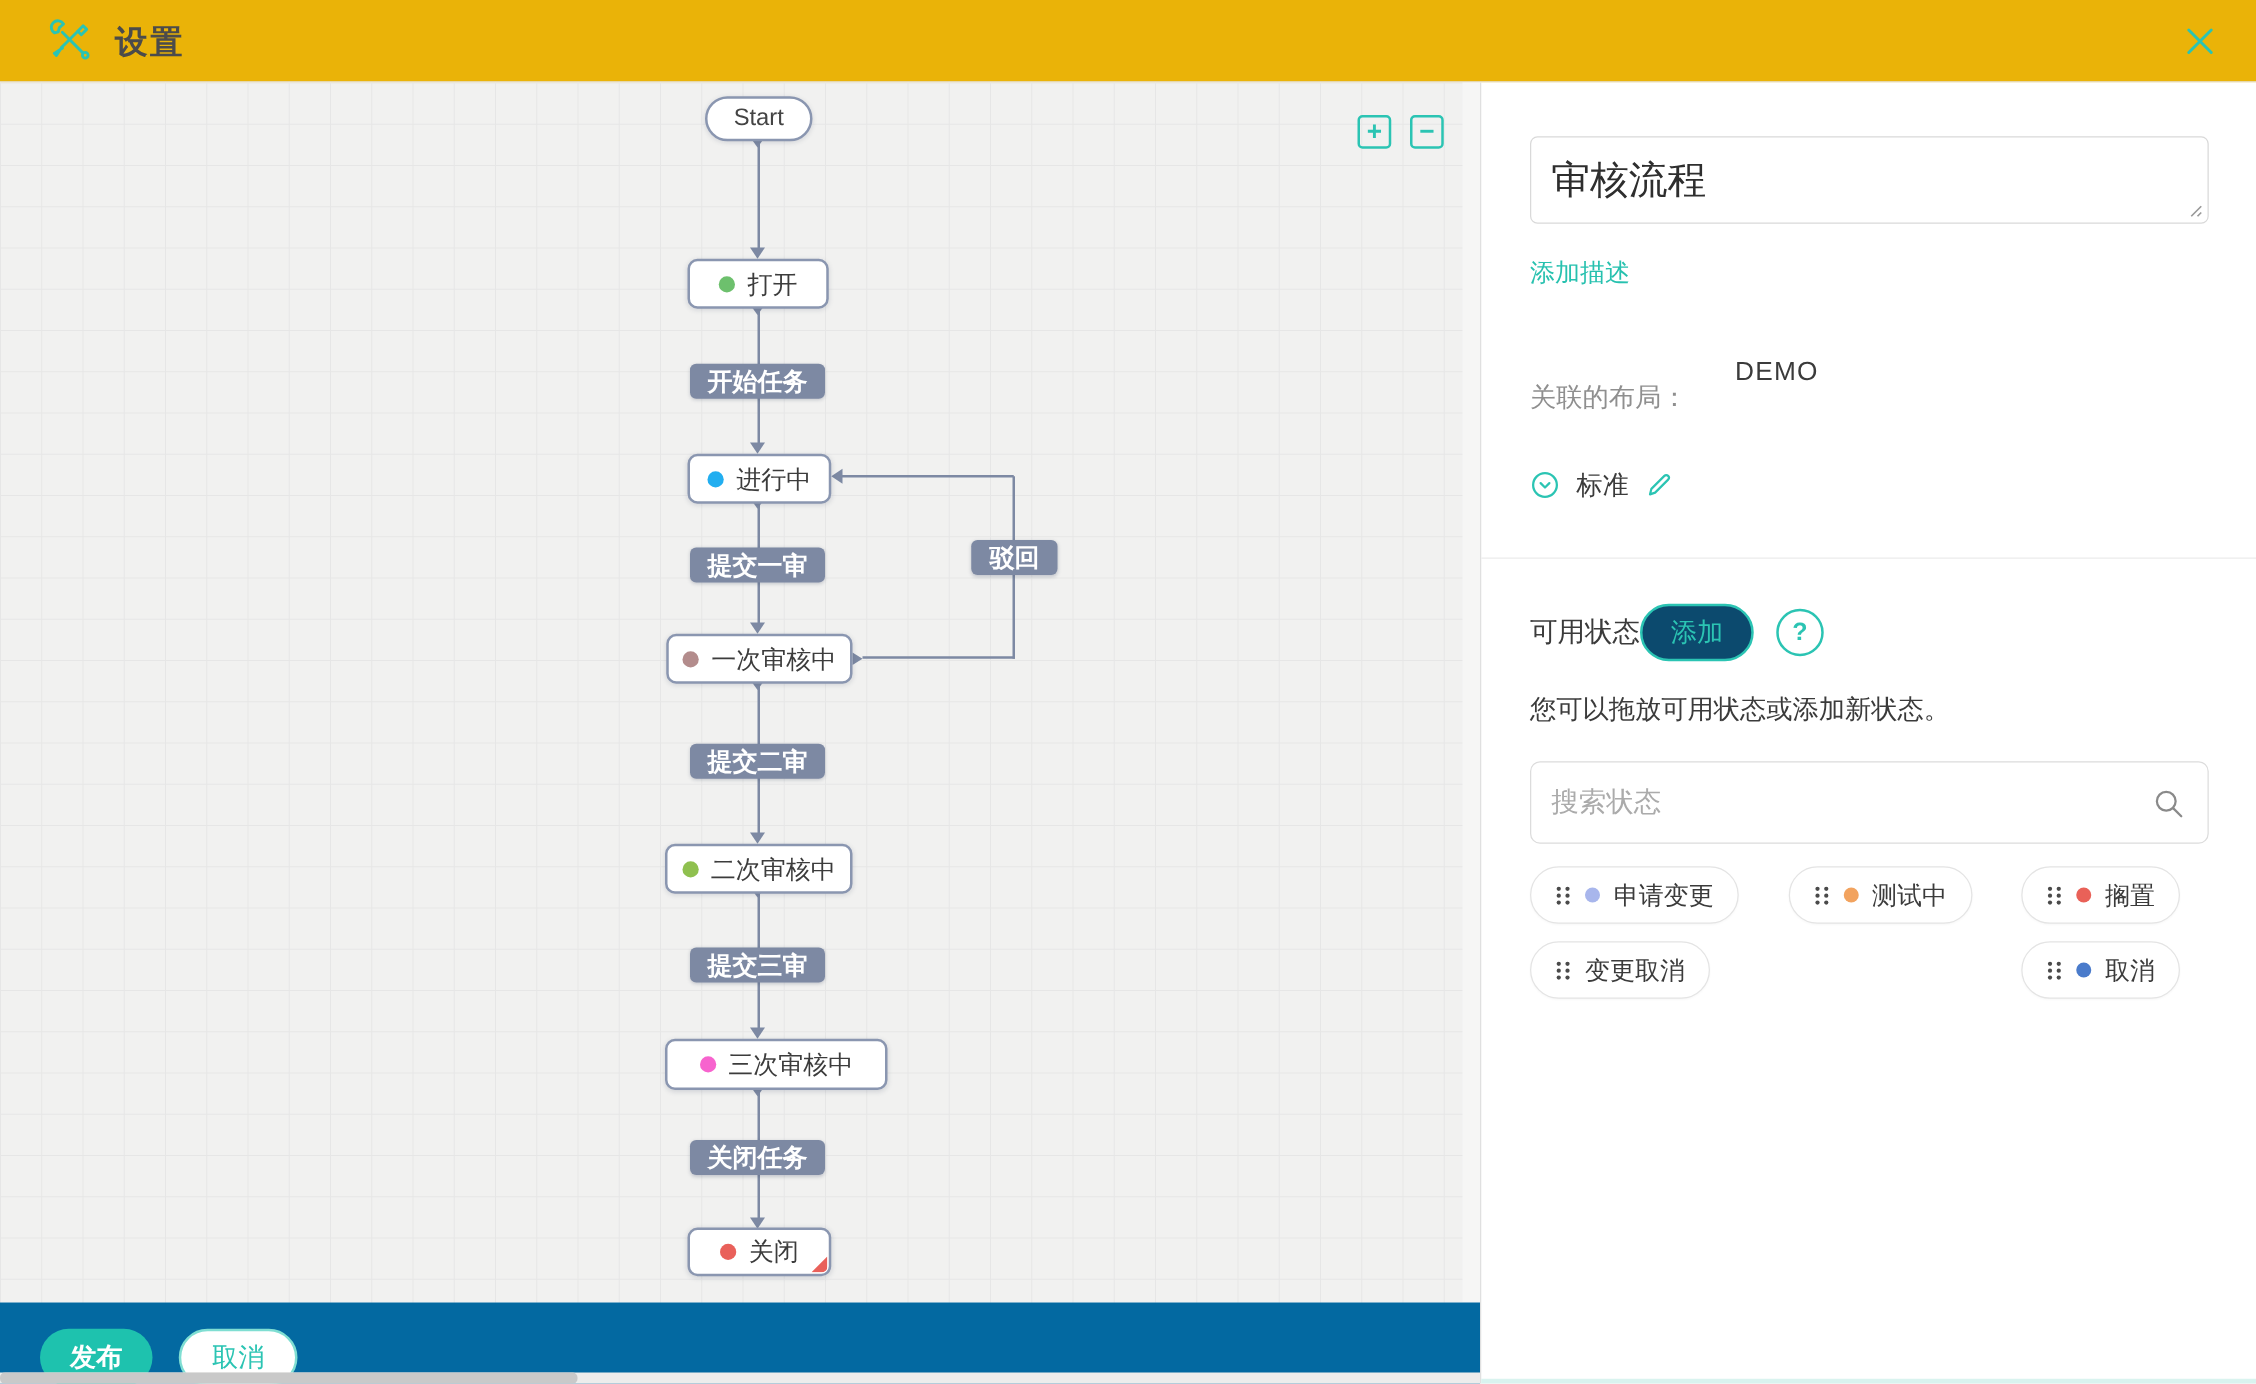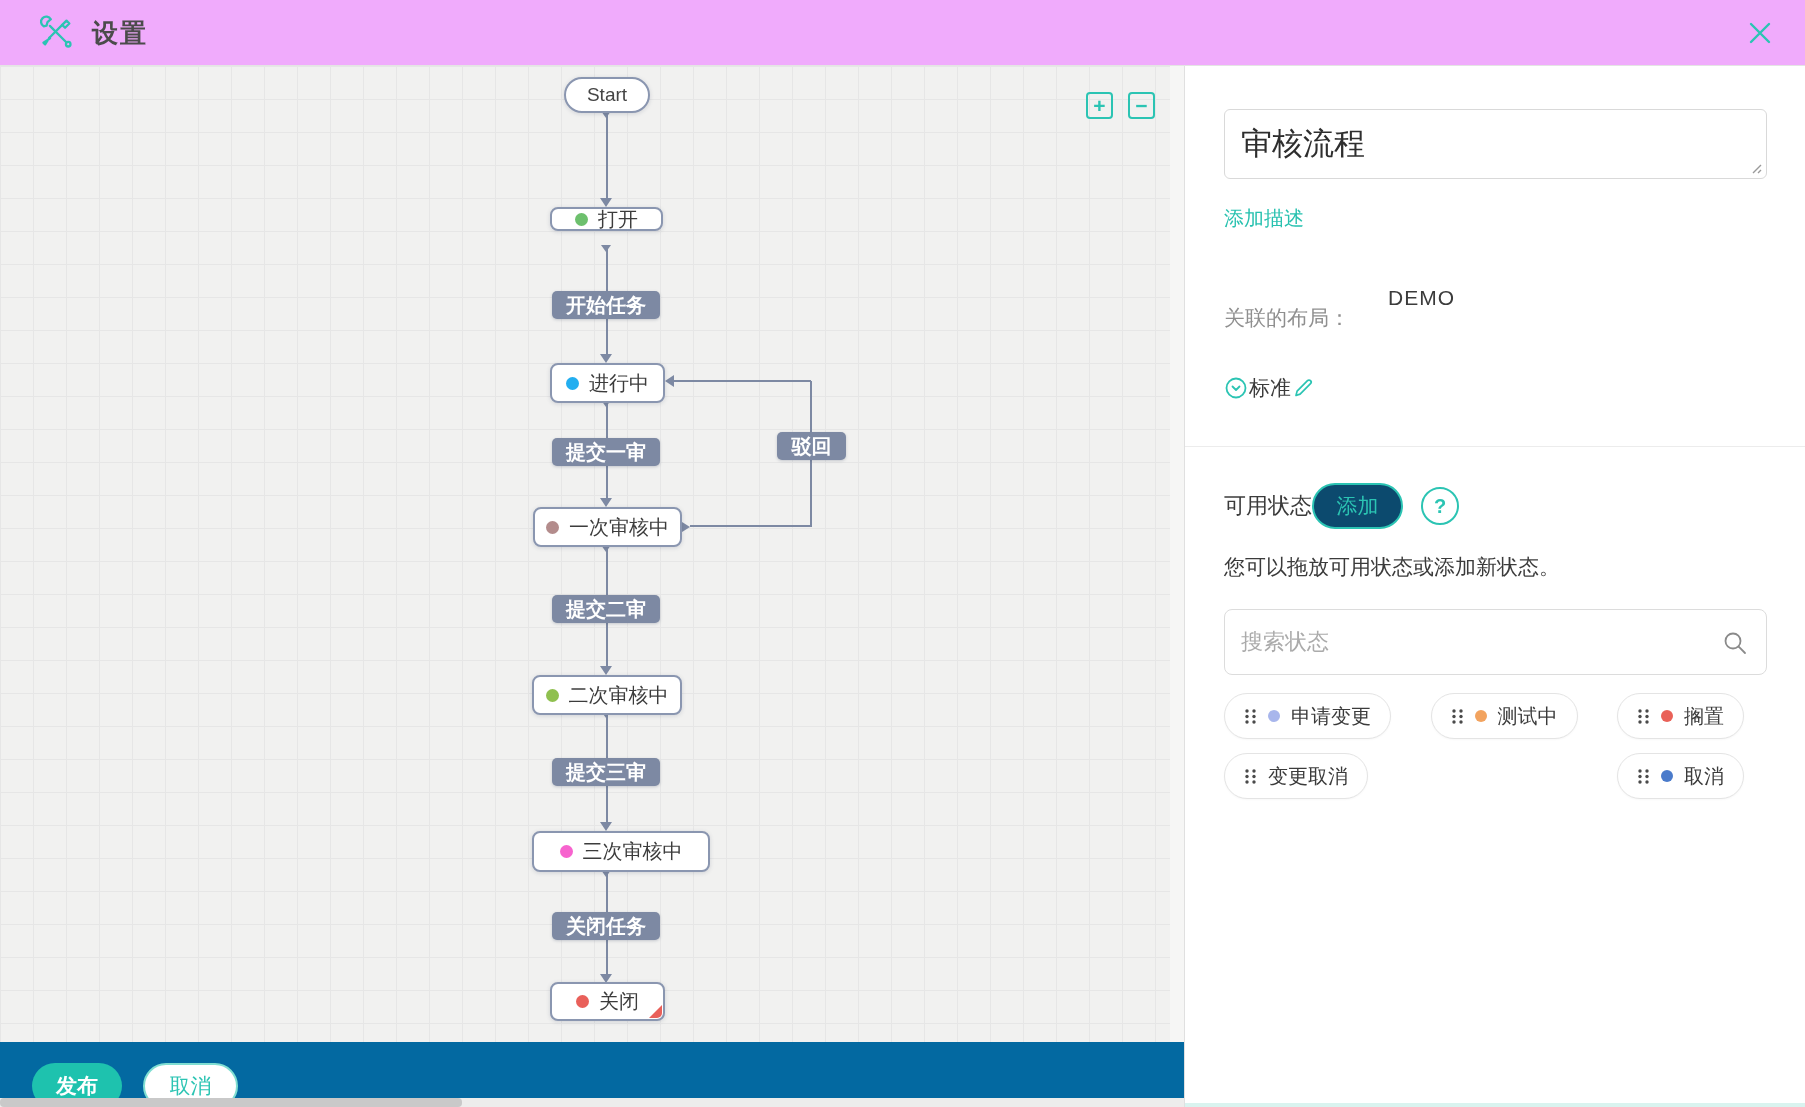--- a/index.html
+++ b/index.html
@@ -1,21 +1,21 @@
 <!DOCTYPE html>
 <html><head>
 <meta charset="utf-8">
 <style>
   * { margin:0; padding:0; box-sizing:border-box; }
   html,body { background:#ddd; }
   body { font-family:"Liberation Sans","DejaVu Sans",sans-serif; }
   .app { position:relative; width:1805px; height:1107px; background:#fff; overflow:hidden; }
 
   
-  .header { position:absolute; left:0; top:0; width:1805px; height:66px; background:#f0abfc; border-bottom:1px solid #e4e4e4; }
+  .header { position:absolute; left:0; top:0; width:1805px; height:66px; background:#eab308; border-bottom:1px solid #e4e4e4; }
   .header .tools-ic { position:absolute; left:38px; top:14px; width:38px; height:38px; }
   .header .title { position:absolute; left:92px; top:16px; font-size:26px; font-weight:600; color:#4b4b4b; letter-spacing:2px; }
   .close-btn { position:absolute; right:28px; top:16px; width:34px; height:34px; cursor:pointer; }
 
   
   .canvas { position:absolute; left:0; top:66px; width:1184px; height:976px;
     background-color:#f1f1f0;
     background-image:linear-gradient(#e6e6e6 1px, transparent 1px),linear-gradient(90deg,#e6e6e6 1px, transparent 1px);
     background-size:33px 33px; }
   .vscroll { position:absolute; left:1170px; top:66px; width:14px; height:976px; background:#f6f6f5; }
@@ -68,21 +68,21 @@
     background:#fff; display:flex; align-items:center; padding:0 16px; }
   .name-box .name-text { font-size:31px; color:#2e2e2e; }
   .resize-handle { position:absolute; right:4px; bottom:4px; width:13px; height:13px; }
 
   .add-desc { margin-top:26px; font-size:20px; color:#27c1af; cursor:pointer; display:inline-block; }
 
   .layout-row { margin-top:32px; display:flex; align-items:center; }
   .layout-row .lbl { width:164px; font-size:21px; color:#8f8f8f;margin-top:40px; }
   .layout-row .val { font-size:21px; color:#3b3b3b; letter-spacing:1px; }
 
-  .mode-row { margin-top:42px; display:flex; align-items:center; gap:1px; cursor:pointer; }
+  .mode-row { margin-top:42px; display:flex; align-items:center; gap:13px; cursor:pointer; }
   .mode-row .mode-text { font-size:21px; color:#3b3b3b; }
 
   .divider { margin:44px -38px 0 -39px; border-bottom:1px solid #ececec; }
 
   .states-head { margin-top:36px; display:flex; align-items:center; justify-content:flex-start; }
   .states-head .sh-title { font-size:22px; color:#3b3b3b; }
   .sh-right { display:flex; align-items:center; gap:18px; }
   .add-btn { width:91px; height:46px; border-radius:23px; border:2px solid #2bc4b3; color:#2bc4b3;
     font-size:21px; background:#0c4a6e; display:flex; align-items:center; justify-content:center; cursor:pointer; }
   .help-btn { width:38px; height:38px; border-radius:50%; border:2px solid #2bc4b3; color:#2bc4b3;
@@ -155,21 +155,21 @@
   <div class="badge" style="left:552px;top:291px;width:108px;height:28px">开始任务</div>
   <div class="badge" style="left:552px;top:438px;width:108px;height:28px">提交一审</div>
   <div class="badge" style="left:552px;top:595px;width:108px;height:28px">提交二审</div>
   <div class="badge" style="left:552px;top:758px;width:108px;height:28px">提交三审</div>
   <div class="badge" style="left:552px;top:912px;width:108px;height:28px">关闭任务</div>
   <div class="badge" style="left:777px;top:432px;width:69px;height:28px">驳回</div>
 
   <div class="node start" style="left:564px;top:77px;width:86px;height:36px">
     <span>Start</span>
   </div>
-  <div class="node" style="left:550px;top:207px;width:113px;height:24px">
+  <div class="node" style="left:550px;top:207px;width:113px;height:40px">
     <span class="dot" style="background-color: rgb(109, 192, 109);"></span>
     <span>打开</span>
   </div>
   <div class="node" style="left:550px;top:363px;width:115px;height:40px">
     <span class="dot" style="background-color: rgb(34, 174, 240);"></span>
     <span>进行中</span>
   </div>
   <div class="node" style="left:533px;top:507px;width:149px;height:40px">
     <span class="dot" style="background-color: rgb(179, 140, 140);"></span>
     <span>一次审核中</span>

